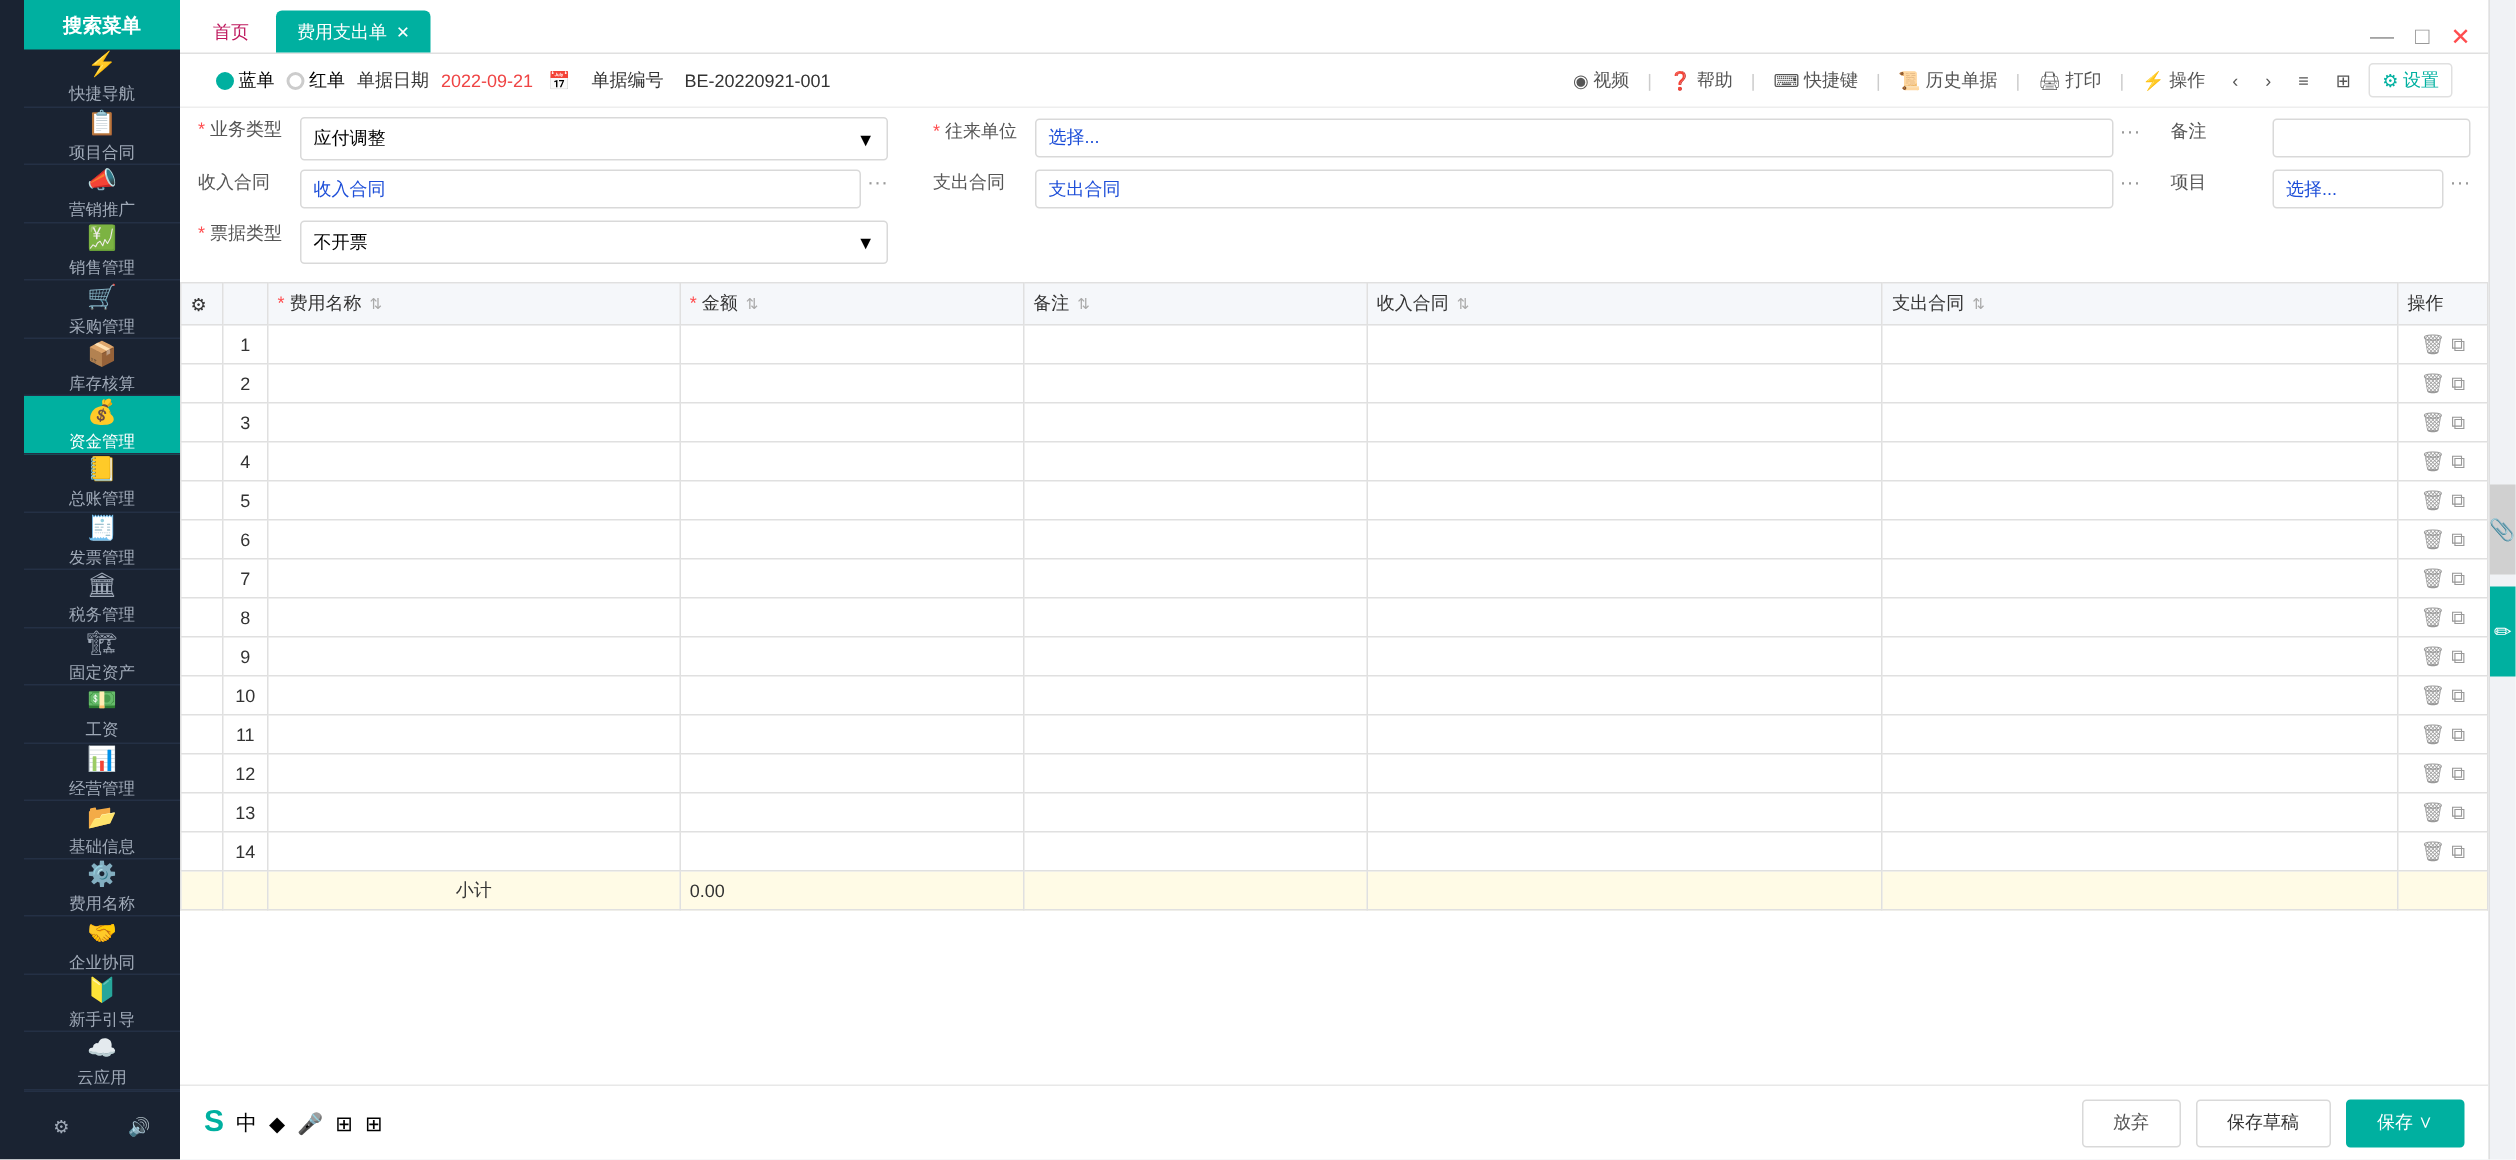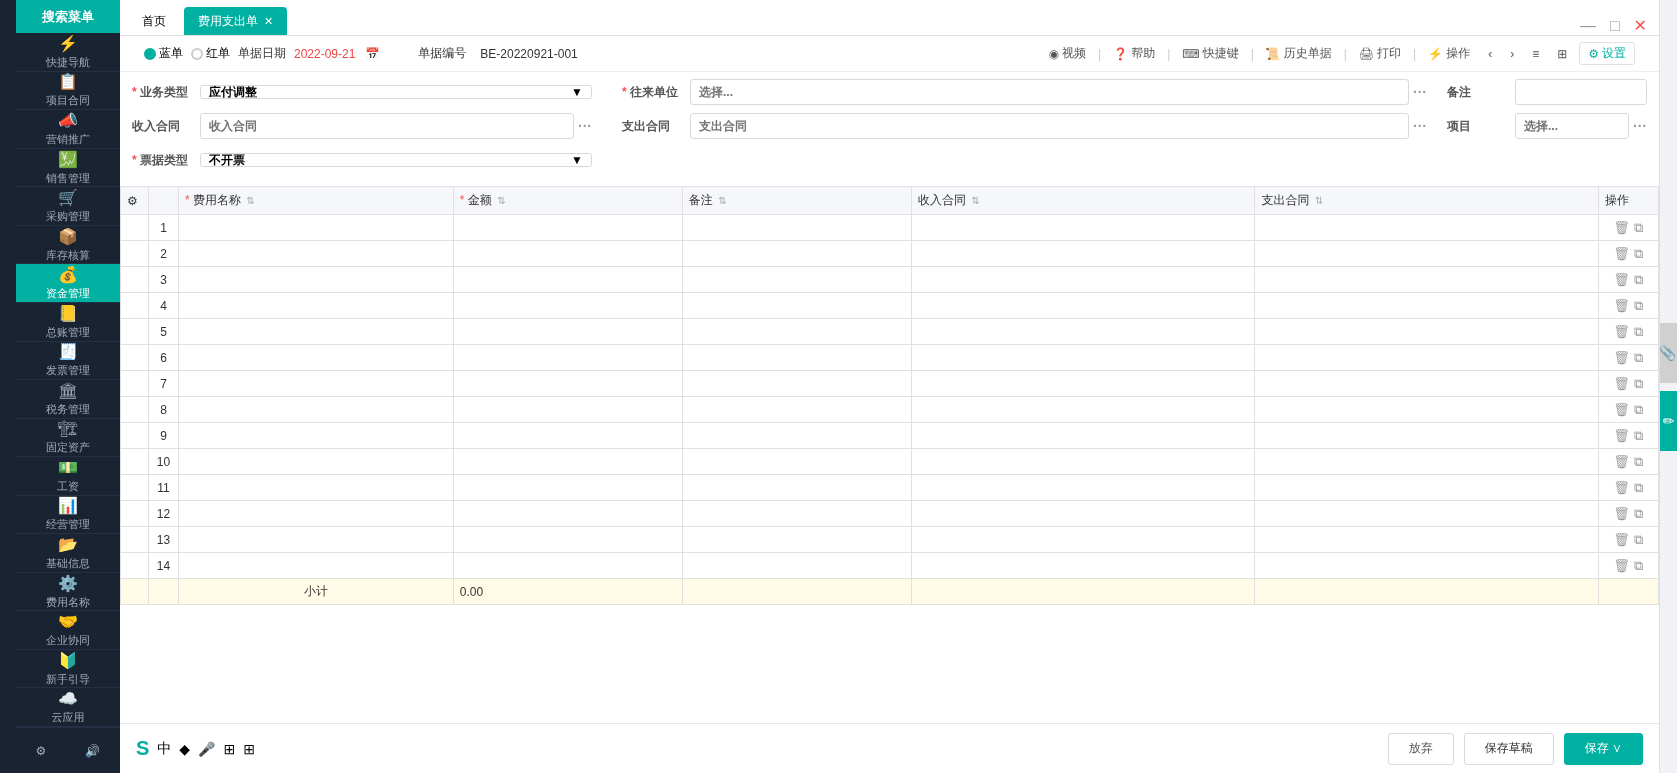--- a/index.html
+++ b/index.html
@@ -16,44 +16,44 @@
     .sidebar-bottom { margin-top: auto; border-top: 1px solid #243045; }
     .sidebar-bottom-item { height: 45px; display: flex; align-items: center; justify-content: center; color: #a0aab8; cursor: pointer; }
 
     
     .main { flex: 1; display: flex; flex-direction: column; background: #f0f2f5; overflow: hidden; }
 
     
     .tab-bar { height: 36px; background: #fff; display: flex; align-items: flex-end; padding-left: 8px; border-bottom: 1px solid #e0e0e0; }
     .tab { height: 28px; padding: 0 14px; display: flex; align-items: center; font-size: 12px; cursor: pointer; border-radius: 4px 4px 0 0; color: #666; background: #f0f2f5; margin-right: 4px; }
     .tab.active { background: #00b0a0; color: #fff; }
-    .tab-home { color: #000000; background: transparent; }
+    .tab-home { color: #be185d; background: transparent; }
     .tab-close { margin-left: 6px; font-size: 11px; cursor: pointer; }
     .toolbar-left { display: flex; align-items: center; gap: 8px; }
     .toolbar-right { display: flex; align-items: center; gap: 6px; }
     .radio-group { display: flex; align-items: center; gap: 8px; }
     .radio-item { display: flex; align-items: center; gap: 3px; cursor: pointer; }
     .radio-circle { width: 12px; height: 12px; border-radius: 50%; border: 2px solid #ccc; display: inline-block; }
     .radio-circle.checked { border-color: #00b0a0; background: #00b0a0; }
     .date-label { color: #333; }
     .date-value { color: #ef4444; font-weight: 500; }
     .cal-icon { color: #999; margin: 0 2px; }
-    .no-label { color: #333; margin-left: 28px; }
+    .no-label { color: #333; margin-left: 4px; }
     .no-value { color: #333; font-weight: 500; }
     .toolbar-btn { display: flex; align-items: center; gap: 3px; color: #555; cursor: pointer; font-size: 12px; padding: 2px 6px; }
     .setting-btn { color: #00b0a0; display: flex; align-items: center; gap: 3px; cursor: pointer; border: 1px solid #e0e0e0; padding: 2px 8px; border-radius: 3px; }
 
     
     .form-fields { padding: 8px 0; }
     .form-row { display: flex; align-items: center; margin-bottom: 6px; }
-    .form-field { display: flex; align-items: center; flex: 1; min-height: 28px; font-weight: bold; }
+    .form-field { display: flex; flex: 1; min-height: 28px; }
     .field-label { color: #555; white-space: nowrap; min-width: 60px; }
     .field-input { flex: 1; height: 26px; border: 1px solid #d9d9d9; border-radius: 3px; padding: 0 8px; color: #333; display: flex; align-items: center; cursor: pointer; position: relative; }
-    .field-input .placeholder { color: #737373; }
-    .field-select { flex: 1; height: 14px; border: 1px solid #d9d9d9; border-radius: 3px; padding: 0 8px; display: flex; align-items: center; justify-content: space-between; cursor: pointer; }
+    .field-input .placeholder { color: #1d4ed8; }
+    .field-select { flex: 1; height: 29px; border: 1px solid #d9d9d9; border-radius: 3px; padding: 0 8px; display: flex; align-items: center; justify-content: space-between; cursor: pointer; }
     .field-dots { color: #999; margin-left: 4px; font-size: 14px; cursor: pointer; }
     .data-table { width: 100%; border-collapse: collapse; }
     .data-table th { background: #f5f7fa; border: 1px solid #e0e0e0; padding: 5px 6px; text-align: left; font-weight: 500; color: #333; white-space: nowrap; }
     .data-table th .sort-arrows { color: #aaa; margin-left: 2px; font-size: 10px; }
     .data-table td { border: 1px solid #e0e0e0; padding: 3px 6px; height: 26px; color: #333; }
     .row-num { color: #999; text-align: center; width: 30px; }
     .subtotal-row td { background: #fffbe6; font-weight: 500; }
     .subtotal-label { text-align: center; padding-right: 8px; color: #555; }
     .subtotal-value { color: #333; font-weight: bold; text-align: left; }
     .op-col { width: 60px; text-align: center; }

